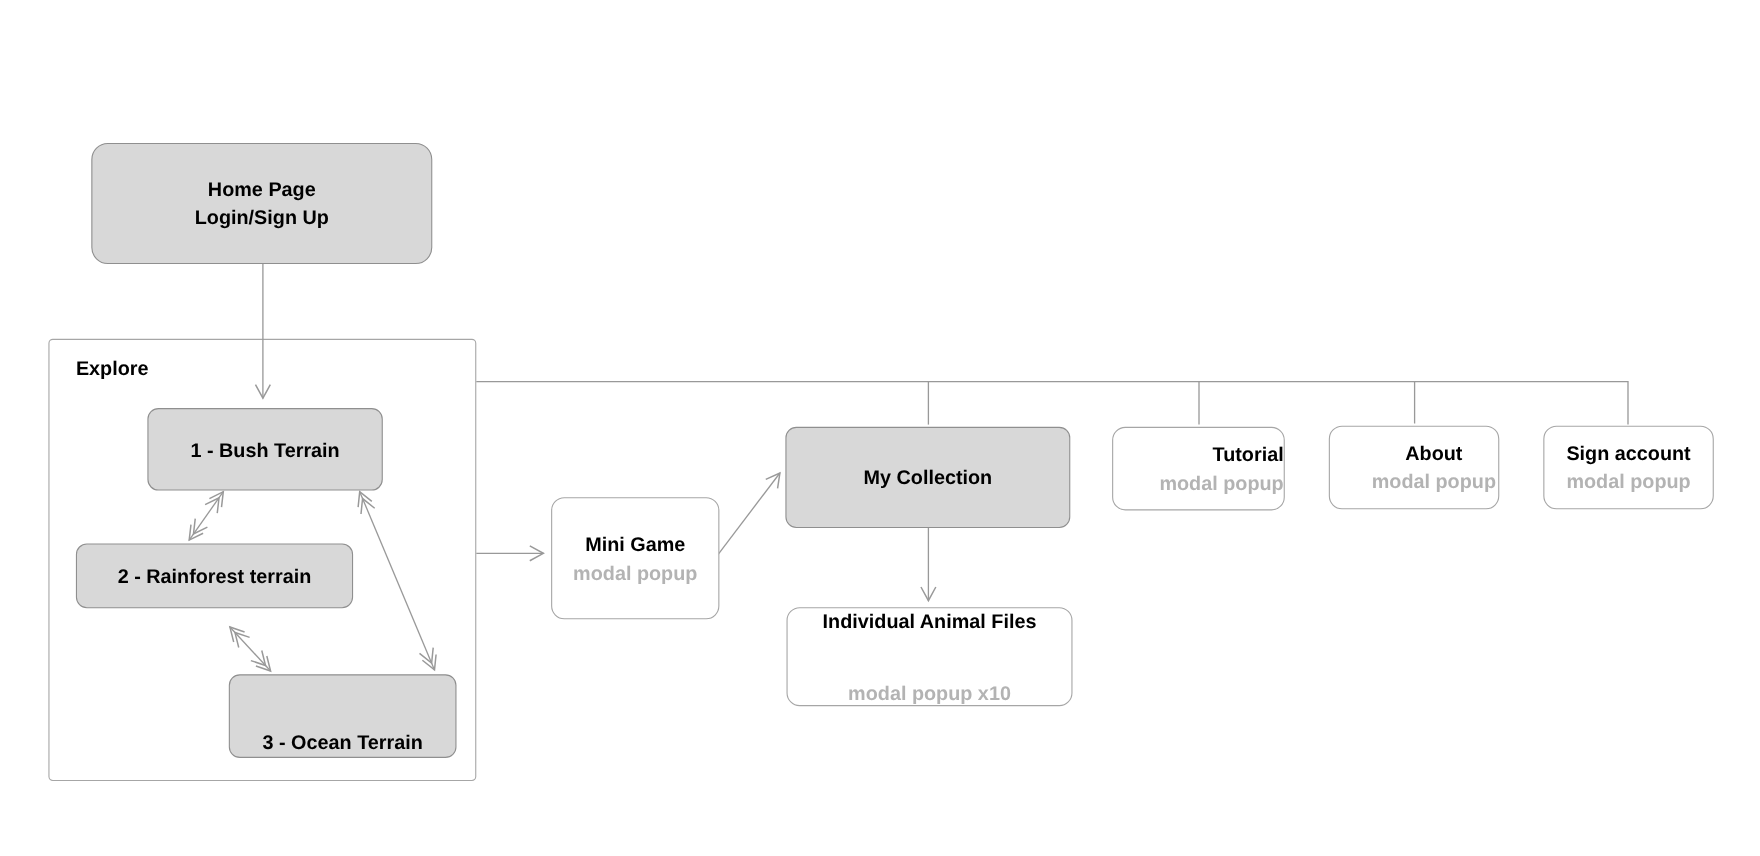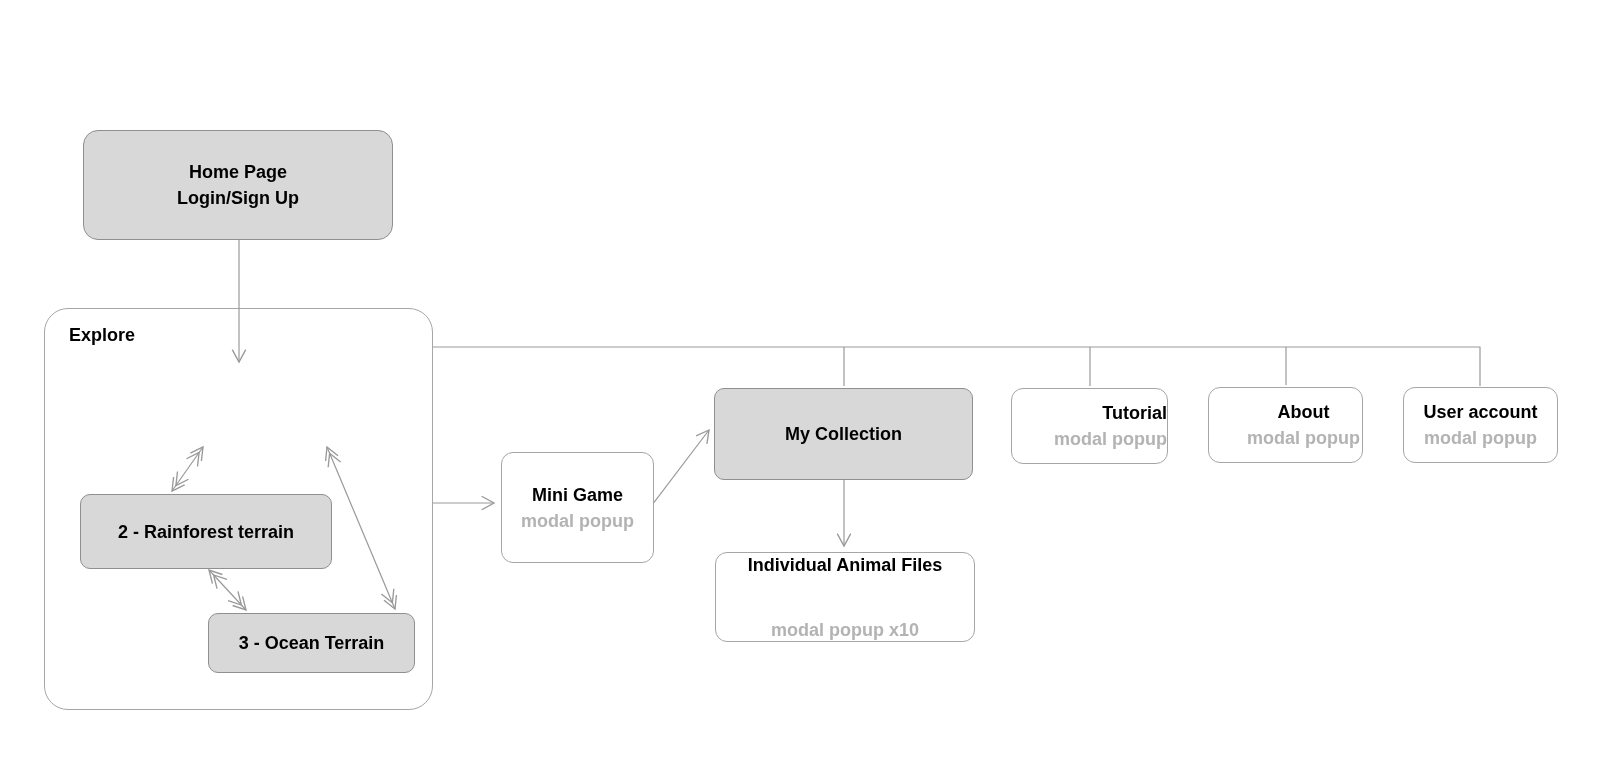--- a/index.html
+++ b/index.html
@@ -38,53 +38,56 @@
   }
   .node-subtitle{
     font-size:18px;font-weight:bold;line-height:26px;
     color:var(--subtitle-text);
     white-space:nowrap;
   }
   .group{
     position:absolute;
     background:var(--node-fill-light);
     border:1px solid var(--light-border);
-    border-radius:24px;
+    border-radius:4px;
   }
   .group-label{
     position:absolute;left:24px;top:16px;
     font-size:18px;font-weight:bold;color:var(--title-text);
   }
   .connector-layer{
     position:absolute;left:0;top:0;width:1600px;height:778px;
     pointer-events:none;
   }
   .edge{stroke:var(--connector);stroke-width:1.2;fill:none;}
   .arrowhead{stroke:var(--connector);stroke-width:1.2;fill:none;}
 
   
   #home{left:83px;top:130px;width:310px;height:110px;border-radius:15px;}
   #explore{left:44px;top:308px;width:389px;height:402px;}
   #bush{left:89px;top:62px;width:214px;height:75px;}
-  #rainforest{left:35px;top:185px;width:252px;height:75px;}
-  #ocean{left:163px;top:304px;width:207px;height:60px;}
+  #rainforest{left:24px;top:185px;width:252px;height:59px;}
+  #ocean{left:163px;top:304px;width:207px;height:76px;justify-content:flex-end;}
   #mini-game{left:501px;top:452px;width:153px;height:111px;}
   #my-collection{left:714px;top:388px;width:259px;height:92px;}
   #individual-animal-files{left:715px;top:552px;width:260px;height:90px;gap:39px;}
   #tutorial{left:1011px;top:388px;width:157px;height:76px;align-items:flex-end;}
   #about{left:1208px;top:387px;width:155px;height:76px;padding-left:36px;}
   #user-account{left:1403px;top:387px;width:155px;height:76px;}
 </style>
 </head>
 <body>
 
 <div class="page">
 
   <div class="group" id="explore">
     <span class="group-label">Explore</span>
+    <div class="node node--gray" id="bush">
+      <span class="node-title">1 - Bush Terrain</span>
+    </div>
     <div class="node node--gray" id="rainforest">
       <span class="node-title">2 - Rainforest terrain</span>
     </div>
     <div class="node node--gray" id="ocean">
       <span class="node-title">3 - Ocean Terrain</span>
     </div>
   </div>
 
   <svg class="connector-layer" viewBox="0 0 1600 778">
     <defs>
@@ -132,17 +135,17 @@
     <span class="node-title">Tutorial</span>
     <span class="node-subtitle">modal popup</span>
   </div>
 
   <div class="node node--white" id="about">
     <span class="node-title">About</span>
     <span class="node-subtitle">modal popup</span>
   </div>
 
   <div class="node node--white" id="user-account">
-    <span class="node-title">User account</span>
+    <span class="node-title">Sign account</span>
     <span class="node-subtitle">modal popup</span>
   </div>
 
 </div>
 
 </body></html>

